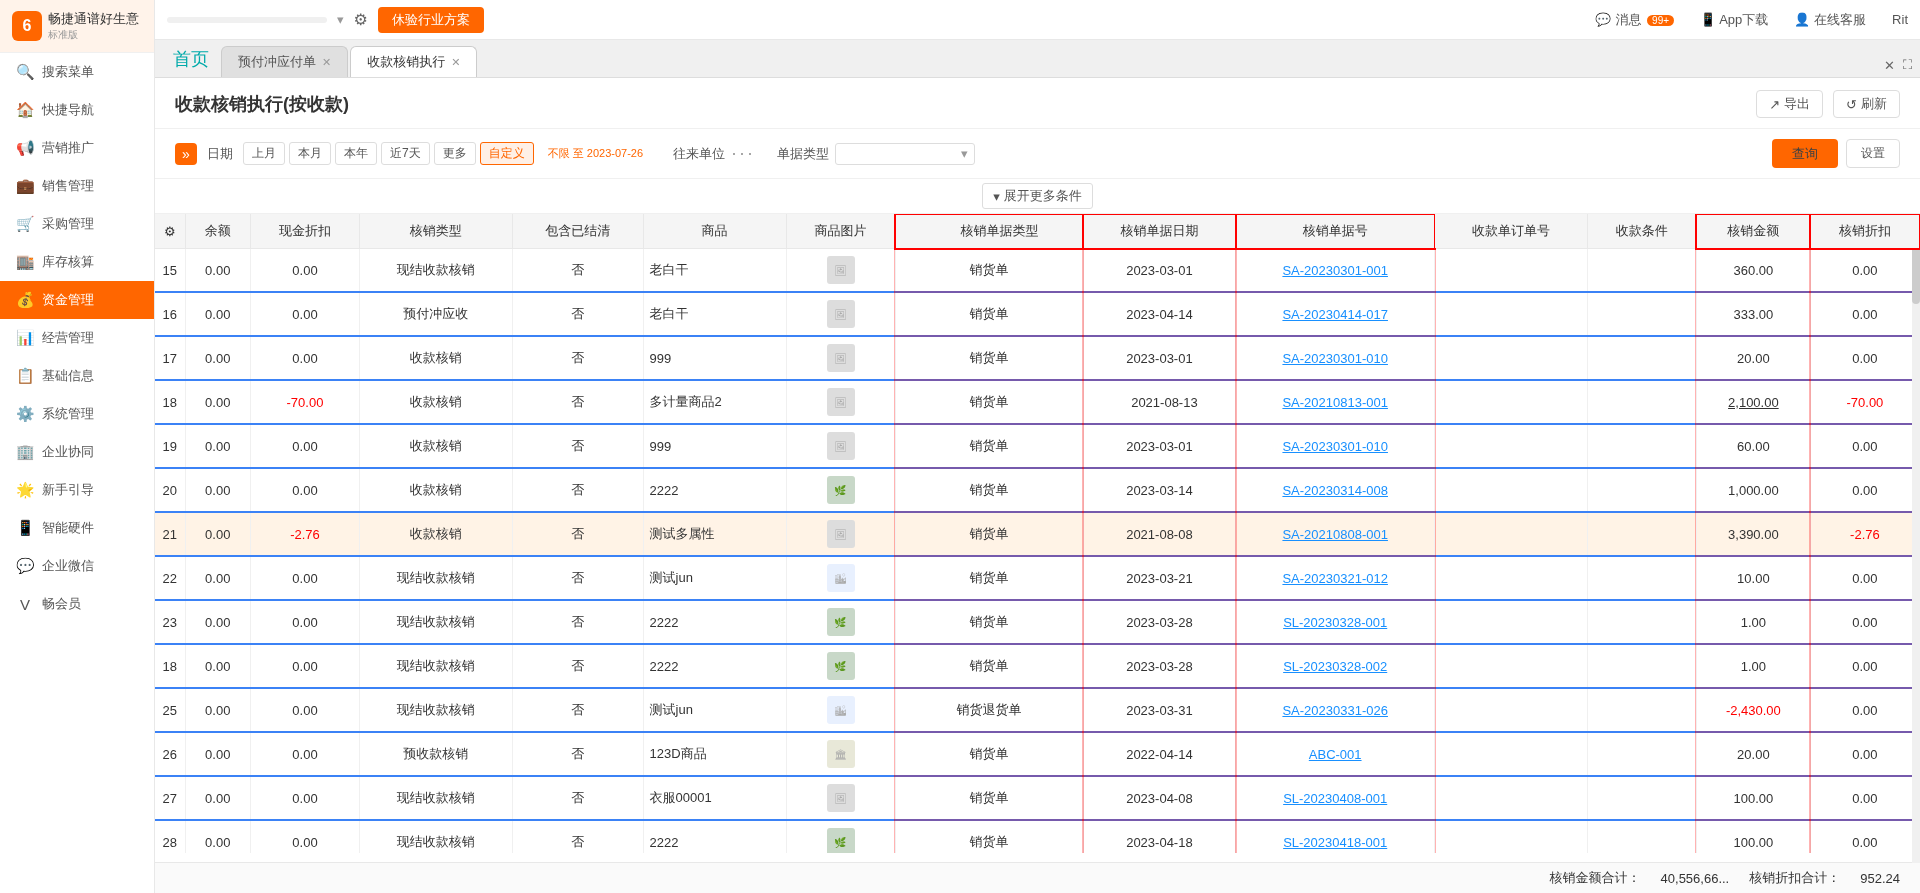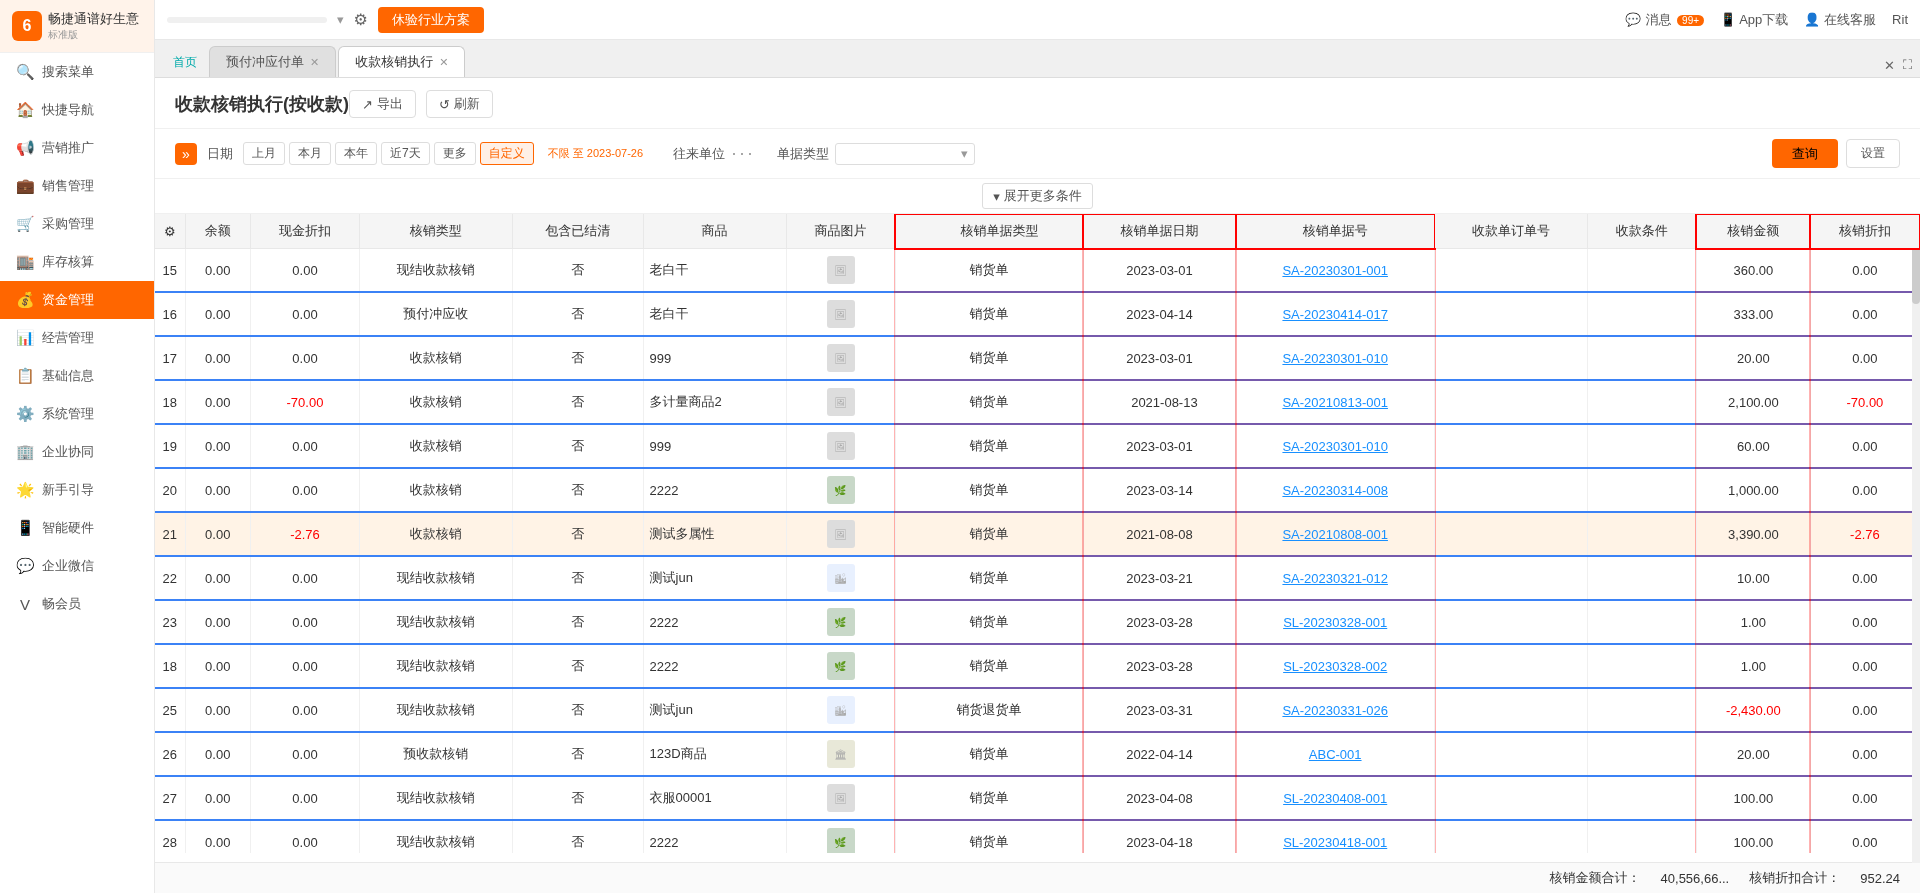--- a/index.html
+++ b/index.html
@@ -30,62 +30,62 @@
 
     
     .topbar {
       height: 40px; background: #fff; border-bottom: 1px solid #e8e8e8;
       display: flex; align-items: center; justify-content: space-between; padding: 0 12px;
     }
     .topbar-left { display: flex; align-items: center; gap: 10px; }
     .topbar-search { background: #f0f0f0; border-radius: 4px; padding: 3px 10px; color: #999; font-size: 12px; min-width: 160px; }
     .topbar-gear { font-size: 16px; color: #666; cursor: pointer; }
     .btn-industry { background: #f60; color: #fff; border: none; border-radius: 4px; padding: 4px 14px; cursor: pointer; font-size: 13px; }
-    .topbar-right { display: flex; align-items: center; gap: 16px; color: #555; font-size: 12px; text-align: center; }
+    .topbar-right { display: flex; align-items: center; gap: 26px; color: #555; font-size: 12px; text-align: center; }
     .badge { background: #f60; color: #fff; border-radius: 10px; font-size: 10px; padding: 0 5px; margin-left: 2px; }
 
     
     .tabbar {
       height: 38px; background: #f0f0f0; display: flex; align-items: flex-end; padding: 0 8px; gap: 2px;
       border-bottom: 1px solid #ddd;
     }
     .tab {
       padding: 6px 16px; background: #e0e0e0; border-radius: 6px 6px 0 0; cursor: pointer;
       display: flex; align-items: center; gap: 6px; font-size: 13px; color: #555;
       border: 1px solid #ccc; border-bottom: none;
     }
     .tab.active { background: #fff; color: #333; font-weight: 500; }
     .tab .close { color: #999; font-size: 11px; cursor: pointer; }
-    .tab-home { background: transparent; border: none; color: #0aa; font-size: 12px; padding: 6px 10px; text-align: center; }
+    .tab-home { background: transparent; border: none; color: #0aa; font-size: 18px; padding: 6px 10px; text-align: center; }
     .tabbar-right { margin-left: auto; display: flex; align-items: center; gap: 8px; font-size: 16px; color: #666; padding-bottom: 4px; }
 
     
     .page-header {
-      background: #fff; padding: 12px 20px 10px; display: flex; align-items: center; 
+      background: #fff; padding: 12px 20px 10px; display: flex; align-items: center; justify-content: space-between;
       border-bottom: 1px solid #f0f0f0;
     }
     .page-title { font-size: 18px; font-weight: bold; color: #333; }
     .page-actions { display: flex; gap: 10px; }
     .btn-export, .btn-refresh { border: 1px solid #ddd; background: #fff; padding: 4px 12px; border-radius: 4px; cursor: pointer; font-size: 12px; color: #555; display: flex; align-items: center; gap: 4px; }
 
     
     .filter-bar {
       background: #fff; padding: 10px 20px; display: flex; align-items: center; gap: 10px; flex-wrap: wrap;
       border-bottom: 1px solid #f0f0f0;
     }
     .filter-expand-btn { background: #f60; color: #fff; border: none; border-radius: 4px; width: 22px; height: 22px; cursor: pointer; font-size: 14px; display: flex; align-items: center; justify-content: center; }
     .filter-label { color: #555; font-size: 13px; }
     .filter-date-btns { display: flex; gap: 4px; align-items: center; }
     .filter-date-btn { padding: 2px 8px; border: 1px solid #ddd; background: #fff; border-radius: 3px; cursor: pointer; font-size: 12px; color: #555; }
     .filter-date-btn.custom { background: #fff0e6; border-color: #f60; color: #f60; }
     .filter-date-range { font-size: 11px; color: #f60; margin-left: 4px; }
     .filter-field { display: flex; align-items: center; gap: 6px; }
     .filter-select { border: 1px solid #ddd; padding: 3px 24px 3px 8px; border-radius: 3px; background: #fff; font-size: 12px; color: #555; min-width: 140px; appearance: none; cursor: pointer; }
     .filter-dots { color: #999; font-size: 18px; letter-spacing: 2px; }
-    .btn-query { background: #f60; color: #000000; border: none; border-radius: 4px; padding: 5px 20px; cursor: pointer; font-size: 13px; }
+    .btn-query { background: #f60; color: #404040; border: none; border-radius: 4px; padding: 5px 20px; cursor: pointer; font-size: 13px; }
     .btn-setting { border: 1px solid #ddd; background: #fff; padding: 5px 14px; border-radius: 4px; cursor: pointer; font-size: 12px; color: #555; }
     .expand-more { display: flex; align-items: center; gap: 4px; color: #555; font-size: 12px; cursor: pointer; border: 1px solid #ddd; border-radius: 3px; padding: 3px 10px; background: #fff; margin: 0 auto; }
 
     
     .table-area { flex: 1; overflow: hidden; background: #fff; padding: 0 0 40px; position: relative; }
     .table-wrapper { overflow: auto; height: 100%; }
     table { width: 100%; border-collapse: collapse; font-size: 12px; }
     thead tr { background: #f5f5f5; border-bottom: 1px solid #e8e8e8; }
     thead th { padding: 8px 6px; text-align: center; color: #333; font-weight: 500; border-right: 1px solid #e8e8e8; white-space: nowrap; position: sticky; top: 0; background: #f5f5f5; z-index: 2; }
     tbody tr { border-bottom: 2px solid #3b82f6; }
@@ -358,21 +358,21 @@
     <td>否</td>
     <td class="left">多计量商品2</td>
     <td>
                   <div class="img-placeholder">🖼</div>
                 </td>
     <td style="outline:1px solid rgba(255,0,0,0.3);">销货单</td>
     <td style="outline:1px solid rgba(255,0,0,0.3);padding-left:16px;">2021-08-13</td>
     <td class="link" style="outline:1px solid rgba(255,0,0,0.3);">SA-20210813-001</td>
     <td></td>
     <td></td>
-    <td class="" style="outline:1px solid rgba(255,0,0,0.3);">2,100.00</td>
+    <td class="" style="outline:1px solid rgba(255,0,0,0.3);text-decoration:underline;">2,100.00</td>
     <td class="red" style="outline:1px solid rgba(255,0,0,0.3);">-70.00</td>
   </tr>
               <tr>
     <td>19</td>
     <td>0.00</td>
     <td class="">0.00</td>
     <td>收款核销</td>
     <td>否</td>
     <td class="left">999</td>
     <td>

